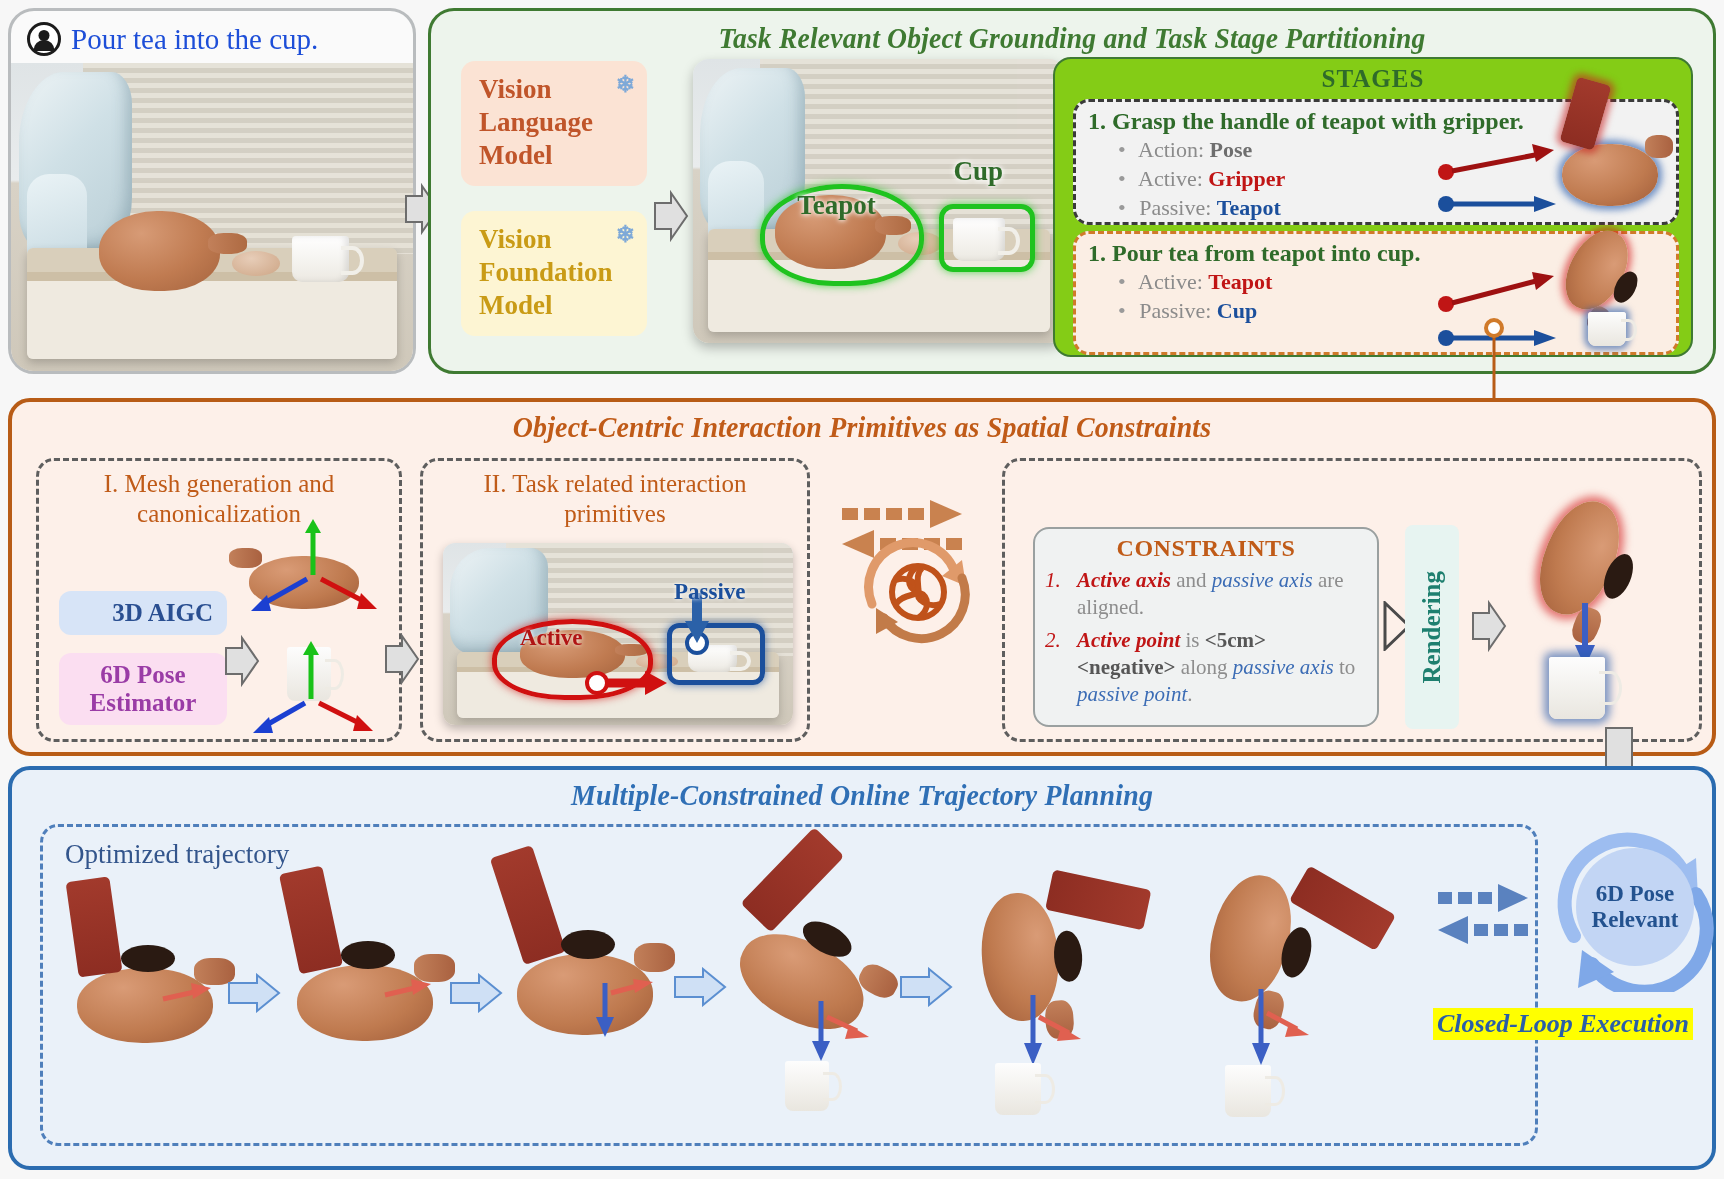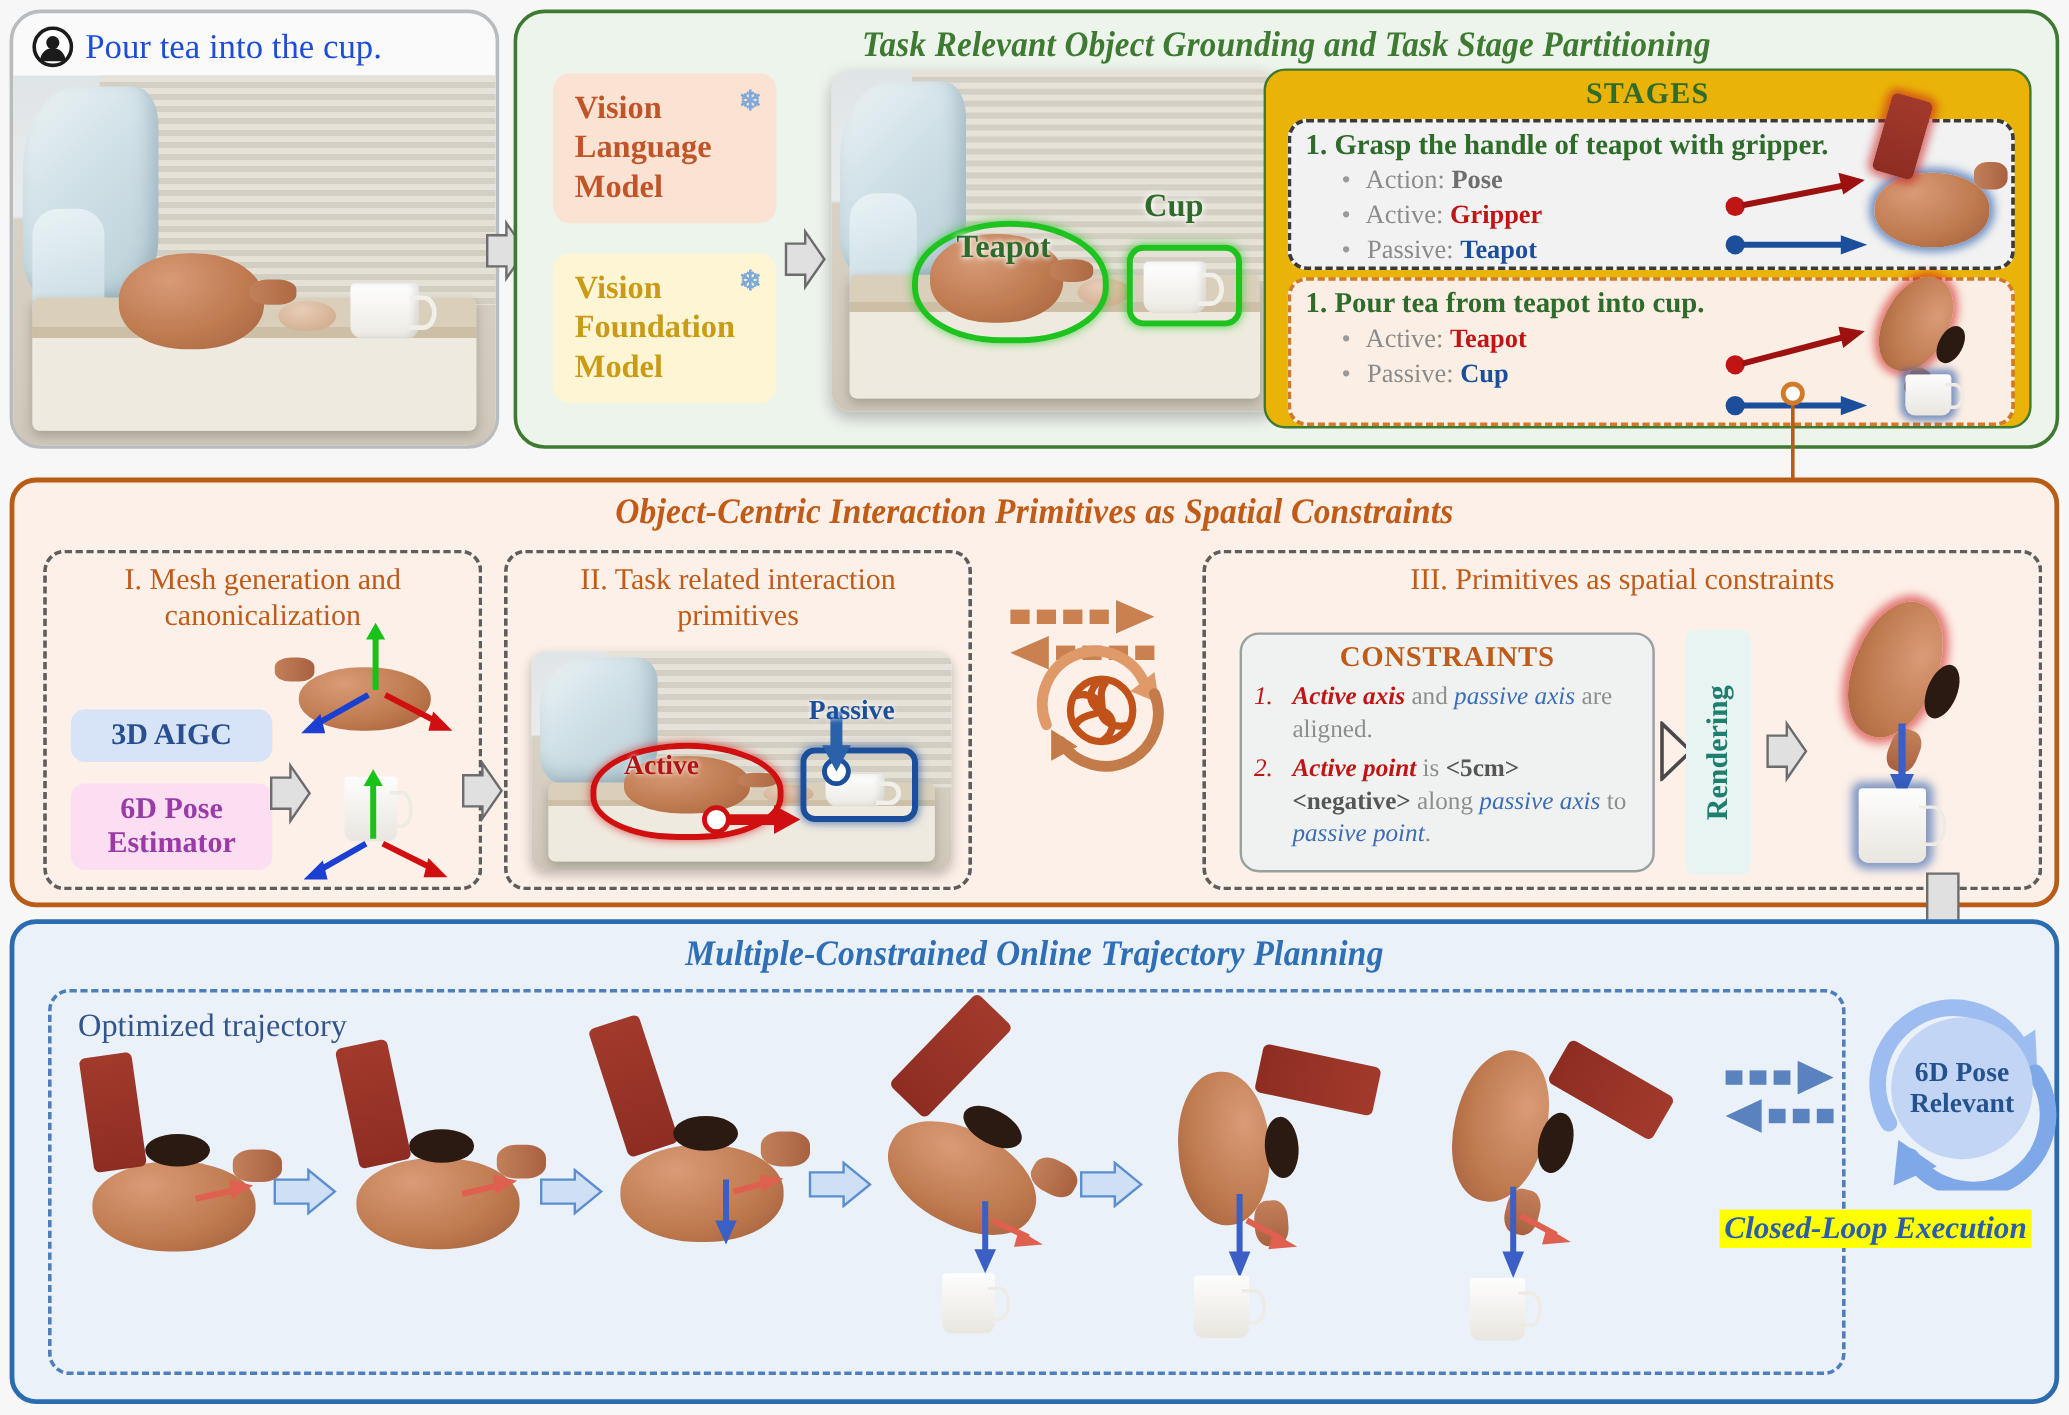--- a/index.html
+++ b/index.html
@@ -140,21 +140,21 @@
     text-shadow: 0 0 4px #fff, 0 0 7px #fff;
   }
   .seg-outline {
     position: absolute; border: 5px solid #1fc31f; border-radius: 50% 50% 45% 45%;
     box-shadow: 0 0 8px rgba(30,200,30,.7);
   }
 
   
   #stages-box {
     position: absolute; left: 622px; top: 46px; width: 640px; height: 300px;
-    border: 2.5px solid #3f7a32; border-radius: 18px; background: #eab308;
+    border: 2.5px solid #3f7a32; border-radius: 18px; background: #84cc16;
   }
   #stages-title {
     text-align: center; font-size: 25px; font-weight: bold;
     color: #2f6b2a; letter-spacing: 1px; padding-top: 6px;
   }
   .stage-card {
     position: absolute; left: 18px; width: 606px;
     border-radius: 16px; padding: 6px 10px 4px 12px;
   }
   #stage-1 { top: 40px; height: 126px; border: 3px dashed #3a3a3a; background: #f2f2f2; }
@@ -182,21 +182,21 @@
   #sub-2 { left: 408px; top: 56px; width: 390px; height: 284px; }
   #sub-3 { left: 990px; top: 56px; width: 700px; height: 284px; }
   .sub-title {
     text-align: center; font-size: 25px; color: #c05b18;
     padding: 8px 8px 0; line-height: 1.2;
   }
   .tag-box {
     position: absolute; border-radius: 12px; padding: 8px 14px;
     font-size: 25px; font-weight: bold; text-align: center;
   }
-  #aigc-tag { left: 20px; top: 130px; width: 168px; background: #d7e4f7; color: #2a4f91; }
+  #aigc-tag { left: 20px; top: 130px; width: 168px; background: #d7e4f7; color: #2a4f91; text-align: right; }
   #pose-tag { left: 20px; top: 192px; width: 168px; background: #fbdef1; color: #9a3ca6; }
 
   #constraints-box {
     position: absolute; left: 28px; top: 66px; width: 346px; height: 200px;
     border: 2px solid #9aa0a0; border-radius: 16px; background: #f0f2f2;
     padding: 6px 10px;
   }
   #constraints-title {
     text-align: center; font-size: 24px; font-weight: bold; color: #c05b18;
     letter-spacing: .5px;
@@ -511,21 +511,20 @@
       <path d="M46,50 C58,46 70,54 68,62 C66,70 78,78 90,74"></path>
       <path d="M46,74 C52,64 66,66 68,62 C70,58 64,46 72,38"></path>
     </g>
   </svg>
   <div id="closed-loop-planning">
     <span class="highlight">Closed-Loop</span><br>
     <span class="highlight">Planning</span>
   </div>
 
   <div class="sub-box" id="sub-3">
-    <div class="sub-title">III. Primitives as spatial constraints</div>
     <div id="constraints-box">
       <div id="constraints-title">CONSTRAINTS</div>
       <div class="constraint-item">
         <span class="c-num">1.</span>
         <span>
           <span class="c-red">Active axis</span><span> and </span><span class="c-blue">passive axis</span><span> are aligned.</span>
         </span>
       </div>
       <div class="constraint-item">
         <span class="c-num">2.</span>

